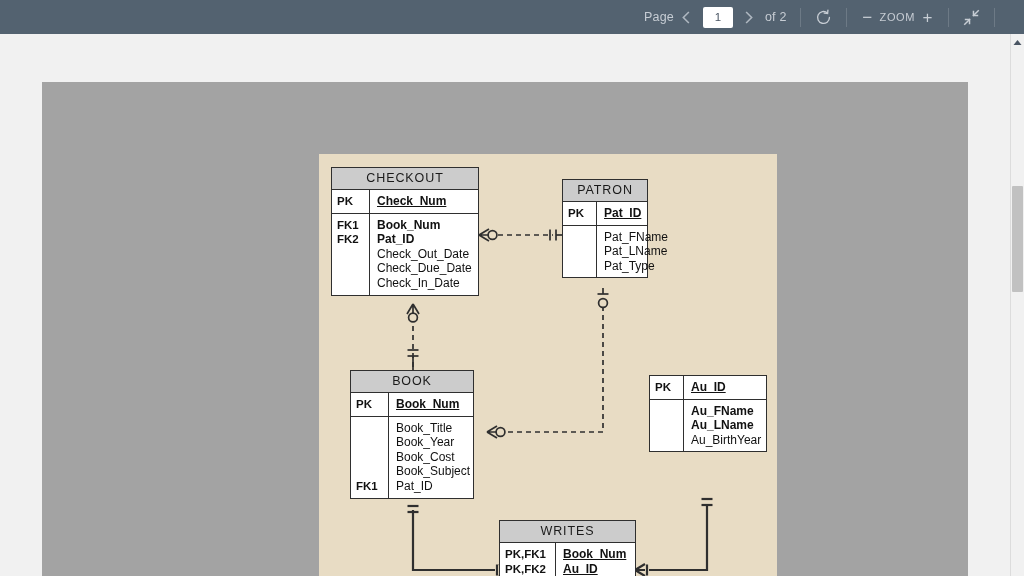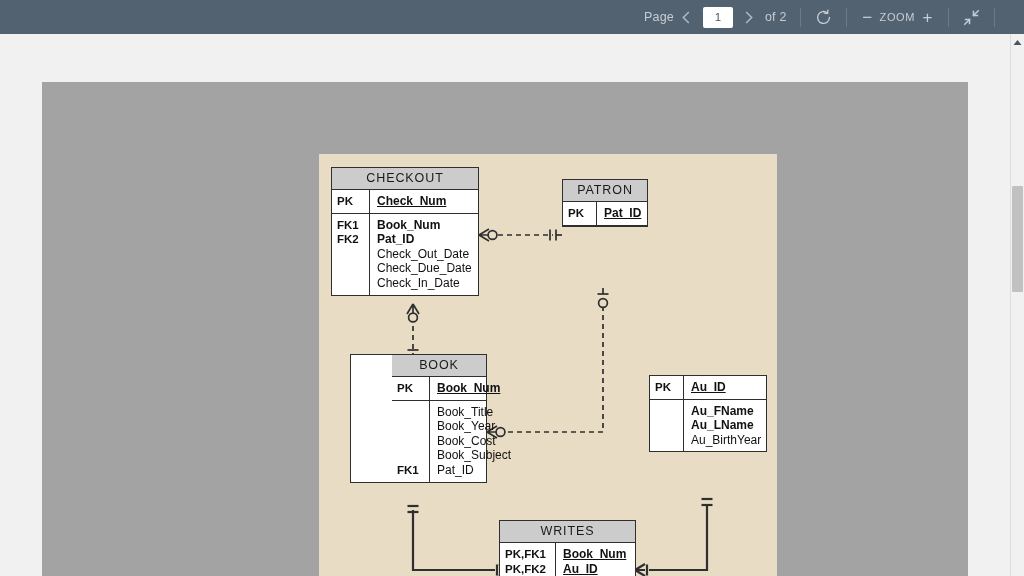--- a/index.html
+++ b/index.html
@@ -292,23 +292,31 @@
       </div>
 
       <div class="entity" style="left:243px; top:25px; width:86px;">
         <div class="ent-title">PATRON</div>
         <div class="ent-sec">
           <div class="ent-keys" style="width:34px;">PK</div>
           <div class="ent-fields">
             <div class="fld pk">Pat_ID</div>
           </div>
         </div>
-      </div>
-
-      <div class="entity" style="left:31px; top:200px; width:137px;padding-left:41px;">
+        <div class="ent-sec last">
+          <div class="ent-keys" style="width:34px;"></div>
+          <div class="ent-fields">
+            <div class="fld">Pat_FName</div>
+            <div class="fld">Pat_LName</div>
+            <div class="fld">Pat_Type</div>
+          </div>
+        </div>
+      </div>
+
+      <div class="entity" style="left:31px; top:216px; width:124px;">
         <div class="ent-title">BOOK</div>
         <div class="ent-sec">
           <div class="ent-keys" style="width:38px;">PK</div>
           <div class="ent-fields">
             <div class="fld pk">Book_Num</div>
           </div>
         </div>
         <div class="ent-sec last">
           <div class="ent-keys keys-bottom" style="width:38px;">FK1</div>
           <div class="ent-fields">

